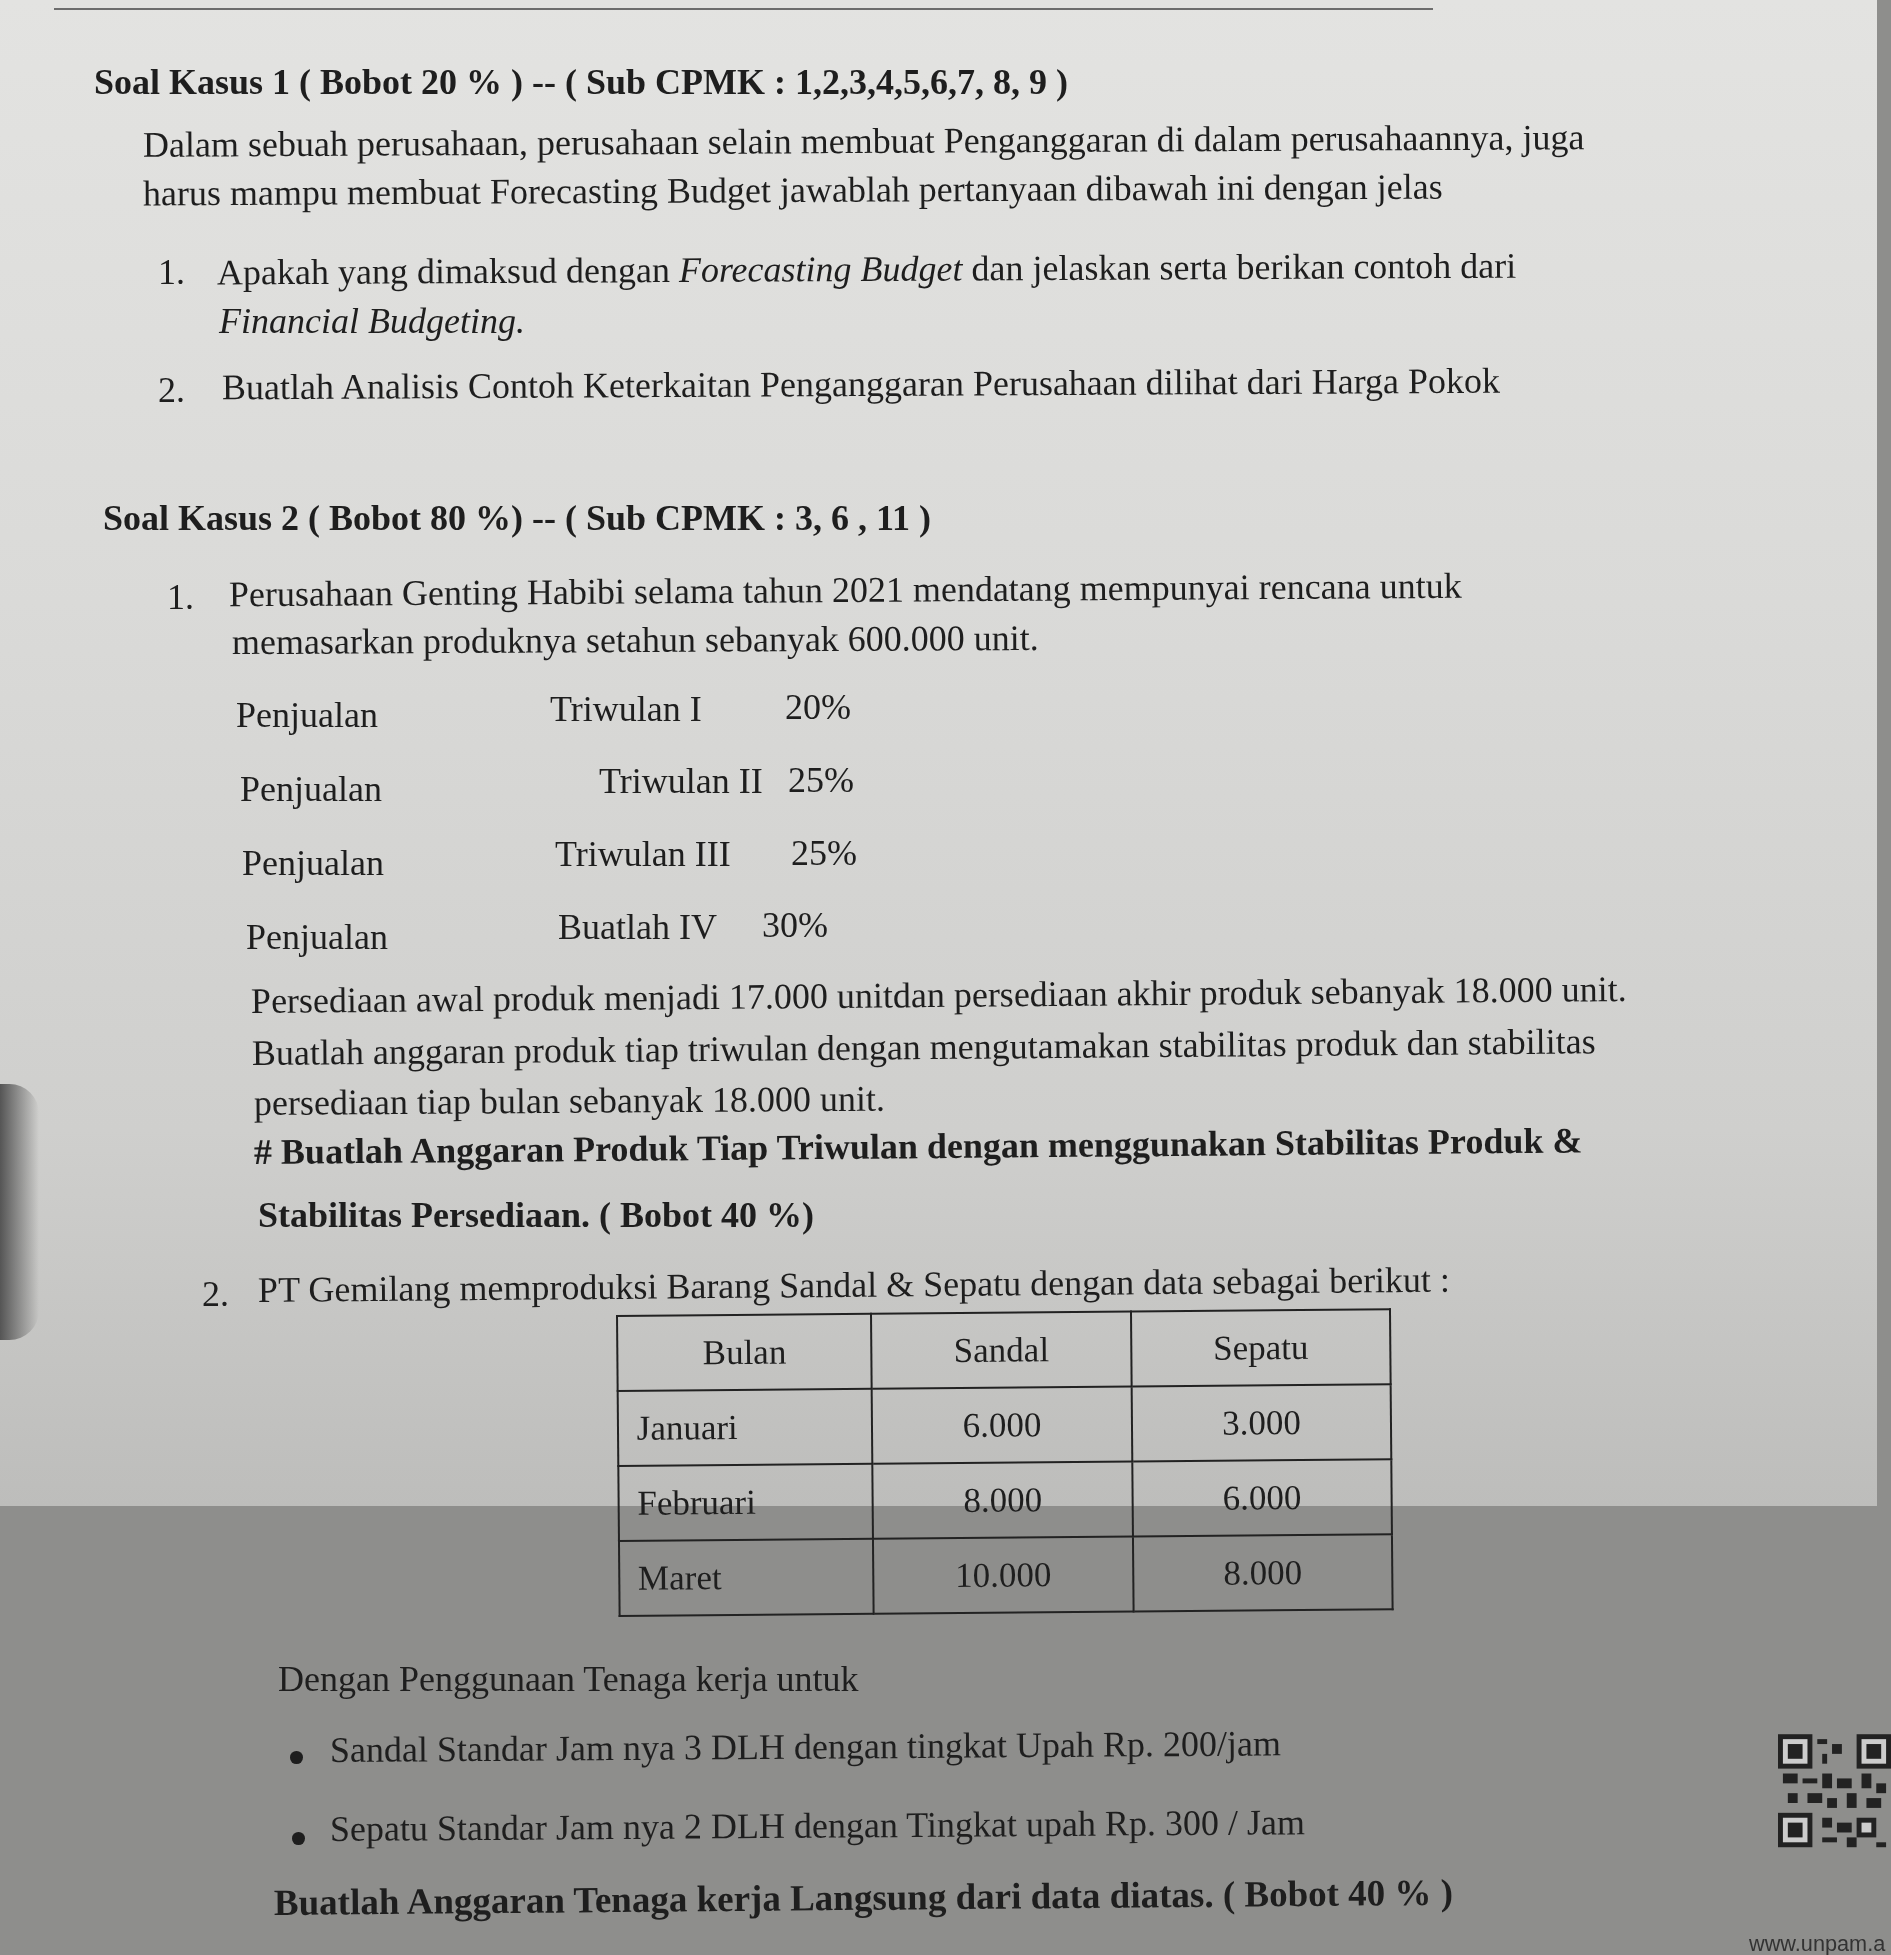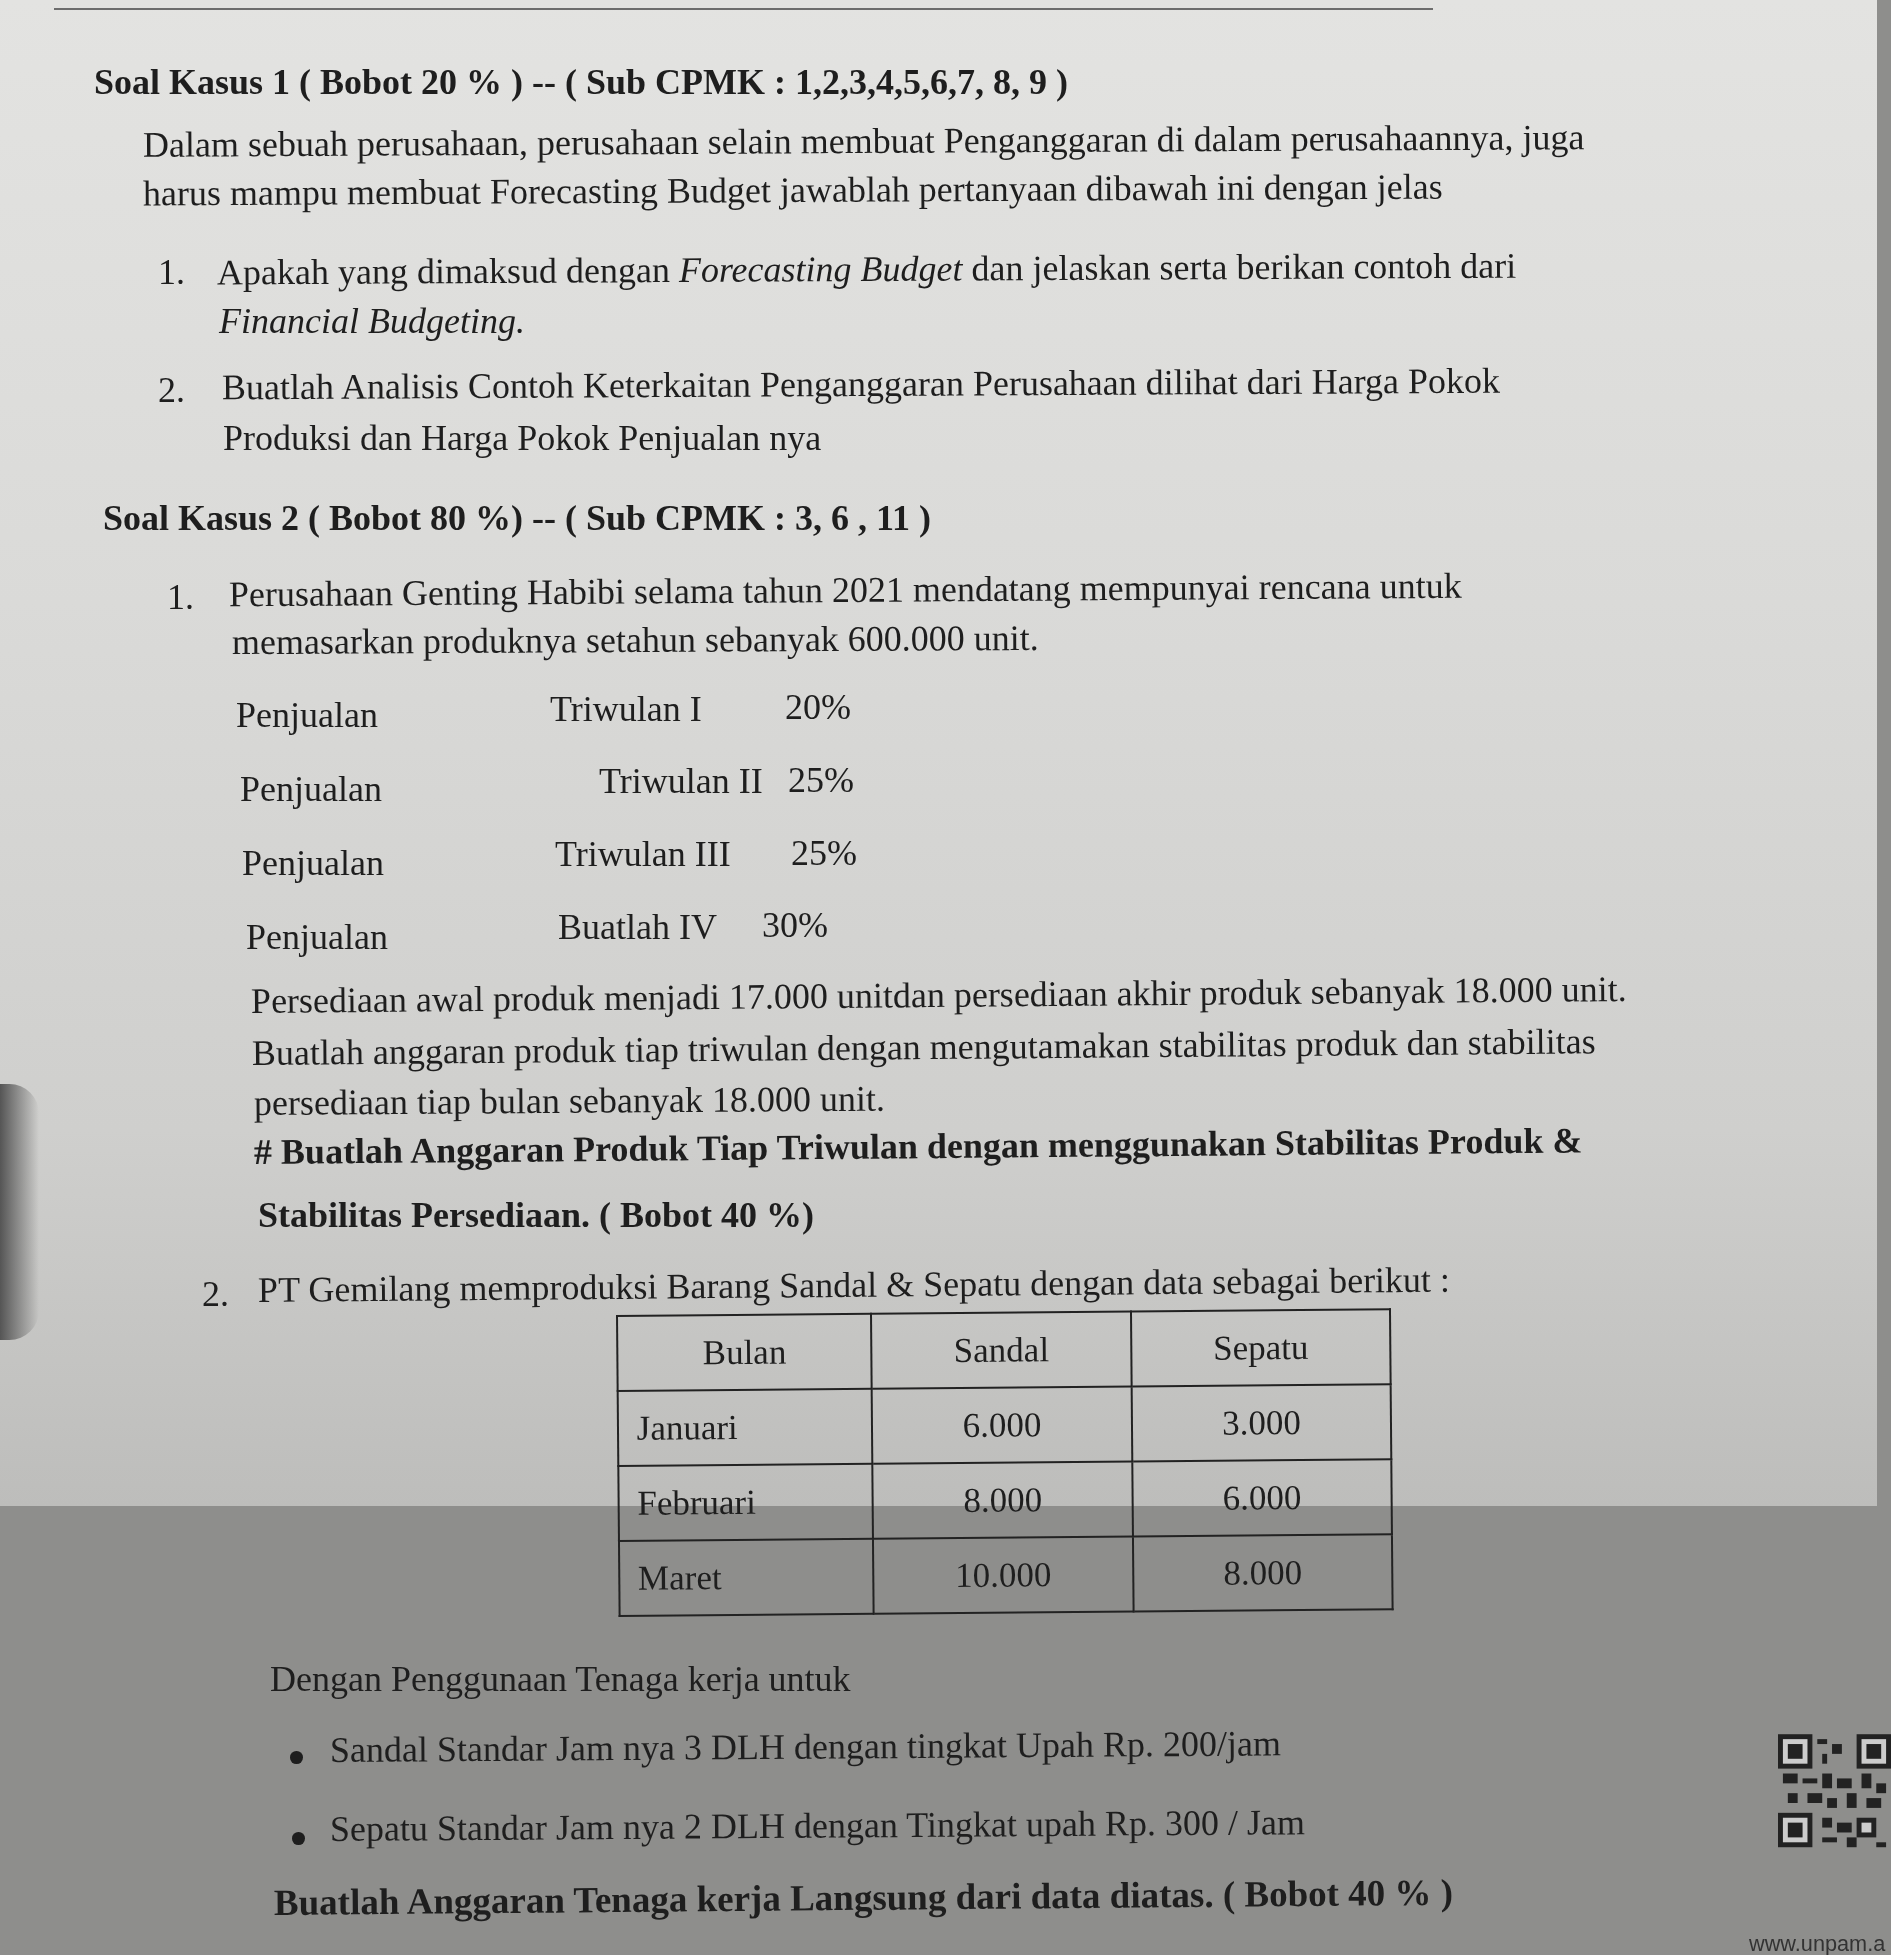--- a/index.html
+++ b/index.html
@@ -28,21 +28,20 @@
   <div class="t b" style="left:94px;top:61px;font-size:36px;">Soal Kasus 1 ( Bobot 20 % ) -- ( Sub CPMK : 1,2,3,4,5,6,7, 8, 9 )</div>
   <div class="t" style="left:143px;top:120px;transform:rotate(-0.3deg);">Dalam sebuah perusahaan, perusahaan selain membuat Penganggaran di dalam perusahaannya, juga</div>
   <div class="t" style="left:143px;top:169px;transform:rotate(-0.3deg);">harus mampu membuat Forecasting Budget jawablah pertanyaan dibawah ini dengan jelas</div>
 
   <div class="t" style="left:158px;top:251px;">1.</div>
   <div class="t" style="left:217px;top:248px;transform:rotate(-0.3deg);"><span>Apakah yang dimaksud dengan </span><span class="i">Forecasting Budget</span><span>  dan jelaskan serta berikan contoh dari</span></div>
   <div class="t i" style="left:219px;top:300px;">Financial  Budgeting.</div>
 
   <div class="t" style="left:158px;top:369px;">2.</div>
   <div class="t" style="left:222px;top:363px;transform:rotate(-0.3deg);">Buatlah Analisis Contoh Keterkaitan Penganggaran Perusahaan dilihat dari Harga Pokok</div>
-  <div class="t" style="left:223px;top:417px;">Produksi dan Harga Pokok Penjualan nya</div>
 
   <div class="t b" style="left:103px;top:497px;">Soal Kasus 2 ( Bobot 80 %) -- ( Sub CPMK  : 3, 6 , 11 )</div>
 
   <div class="t" style="left:167px;top:576px;">1.</div>
   <div class="t" style="left:229px;top:569px;transform:rotate(-0.4deg);">Perusahaan Genting Habibi selama tahun 2021 mendatang mempunyai rencana untuk</div>
   <div class="t" style="left:232px;top:619px;transform:rotate(-0.3deg);">memasarkan produknya setahun sebanyak 600.000 unit.</div>
 
   <div class="t" style="left:236px;top:694px;">Penjualan</div>
   <div class="t" style="left:550px;top:688px;">Triwulan I</div>
   <div class="t" style="left:785px;top:686px;">20%</div>
@@ -87,21 +86,21 @@
       <td class="c3">6.000</td>
     </tr>
     <tr>
       <td class="c1">Maret</td>
       <td class="c2">10.000</td>
       <td class="c3">8.000</td>
     </tr>
   </tbody>
     </table>
 
-  <div class="t" style="left:270px;top:1658px;">Dengan Penggunaan Tenaga kerja untuk</div>
+  <div class="t" style="left:278px;top:1658px;">Dengan Penggunaan Tenaga kerja untuk</div>
 
   <div class="bullet" style="left:290px;top:1751px;"></div>
   <div class="t" style="left:330px;top:1729px;transform:rotate(-0.4deg);transform-origin:left;">Sandal Standar Jam nya 3 DLH  dengan tingkat Upah Rp. 200/jam</div>
 
   <div class="bullet" style="left:292px;top:1832px;"></div>
   <div class="t" style="left:330px;top:1808px;transform:rotate(-0.4deg);transform-origin:left;">Sepatu  Standar Jam nya 2 DLH dengan Tingkat upah Rp. 300 / Jam</div>
 
   <div class="t b" style="left:274px;top:1881px;transform:rotate(-0.5deg);transform-origin:left;font-size:37px;">Buatlah Anggaran Tenaga kerja Langsung dari data diatas.  ( Bobot 40 % )</div>
 
   <svg class="qr" viewBox="0 0 23 28">

